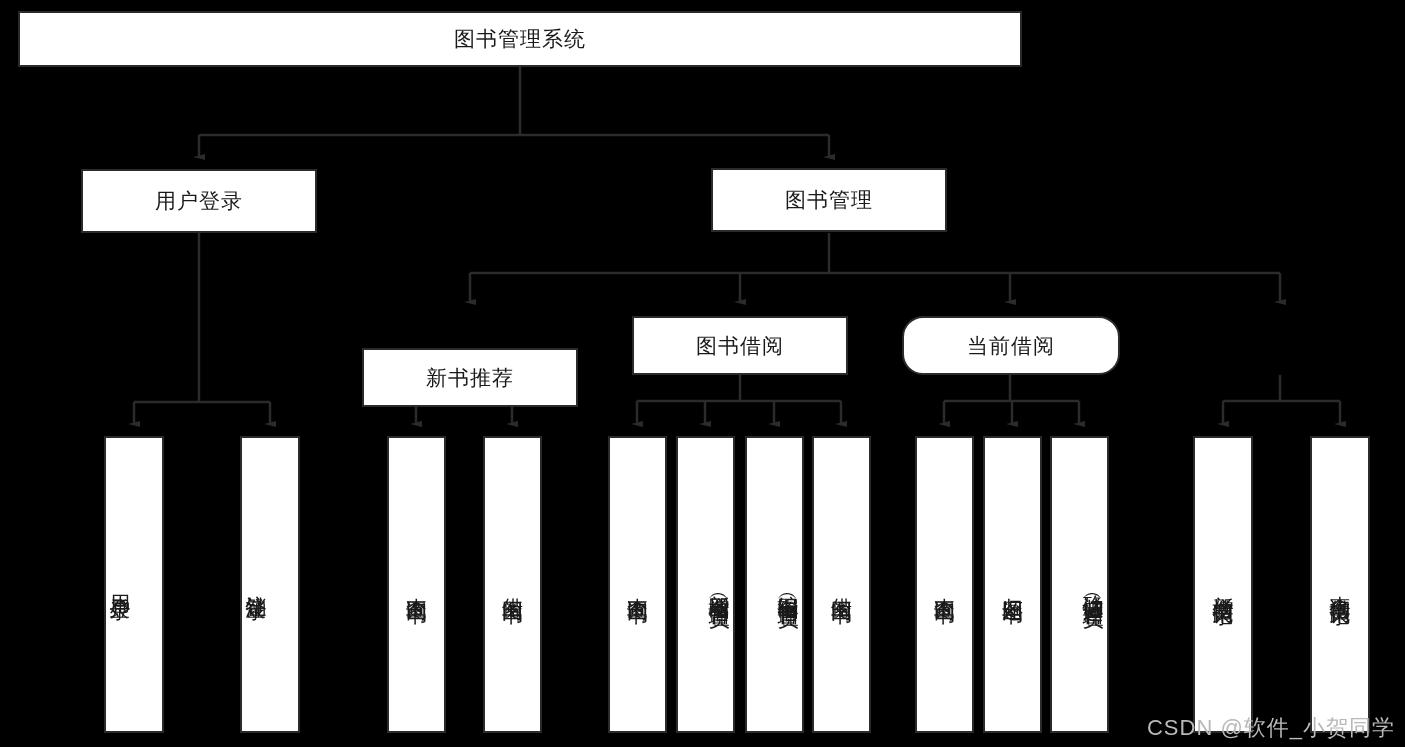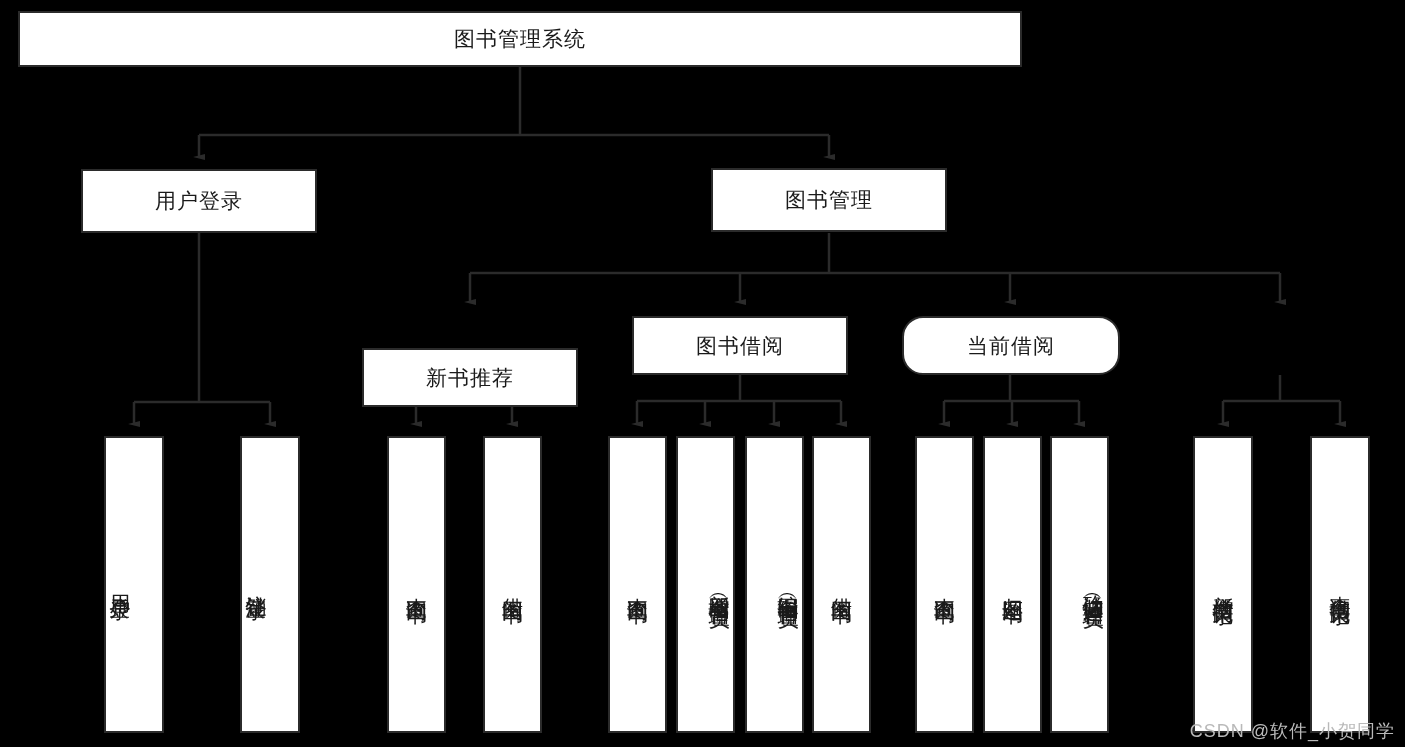--- a/index.html
+++ b/index.html
@@ -58,21 +58,21 @@
     padding-top: 4px;
   }
   .node-label {
     display: block;
     white-space: nowrap;
   }
   #watermark {
     position: absolute;
     right: 10px;
     bottom: 4px;
-    font-size: 18px;
+    font-size: 22px;
     color: #b9b9b9;
     letter-spacing: 1px;
     white-space: nowrap;
   }
 </style>
 </head>
 <body>
 
 <div id="canvas">
 

